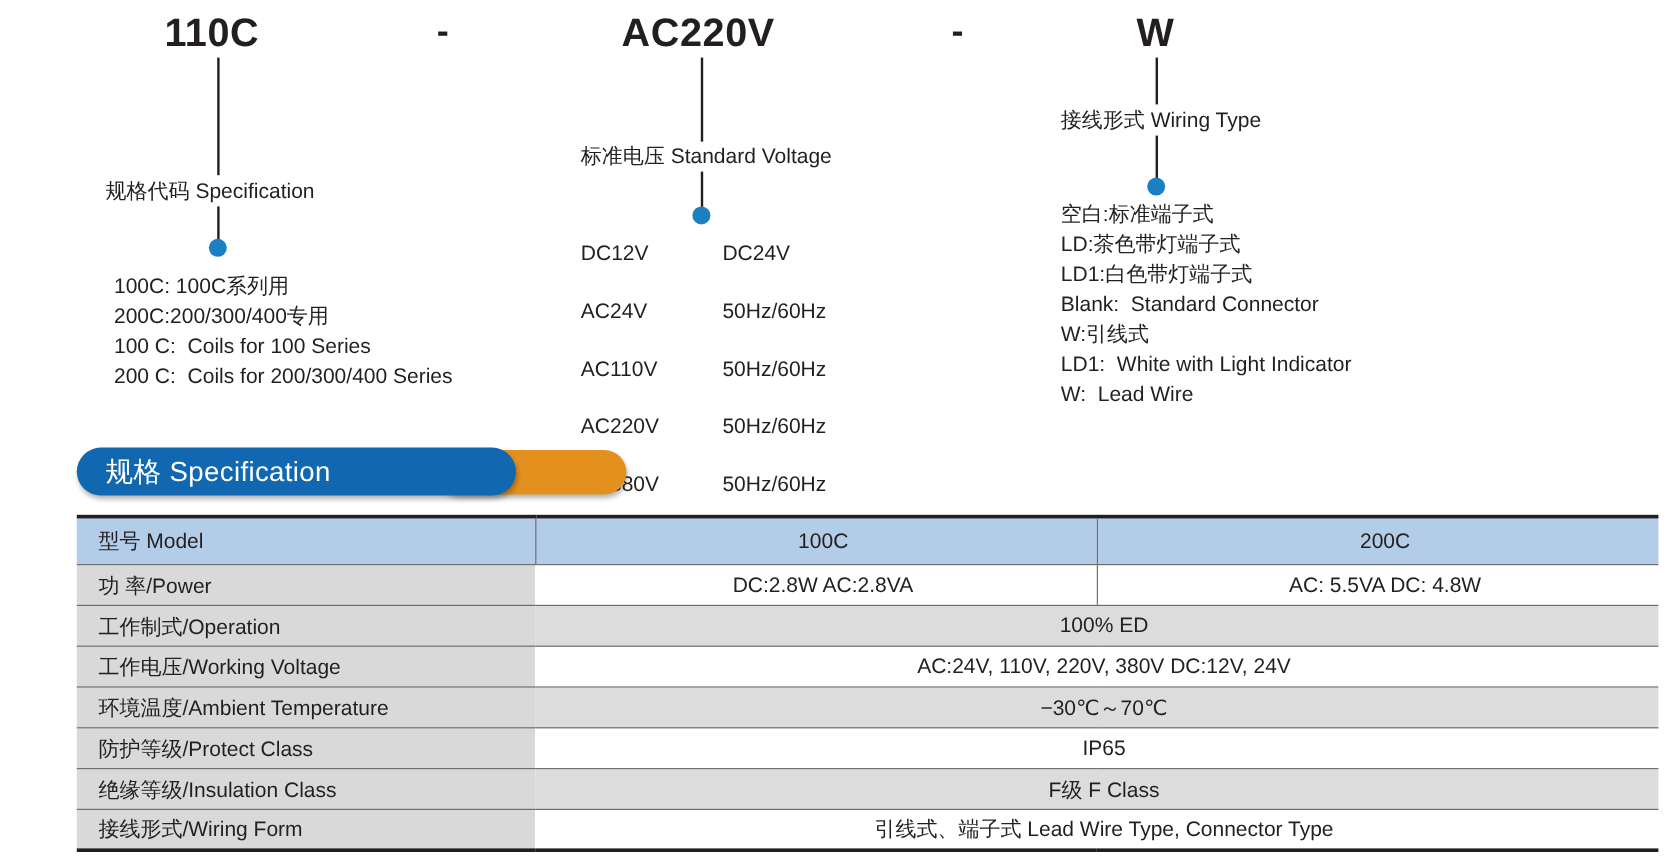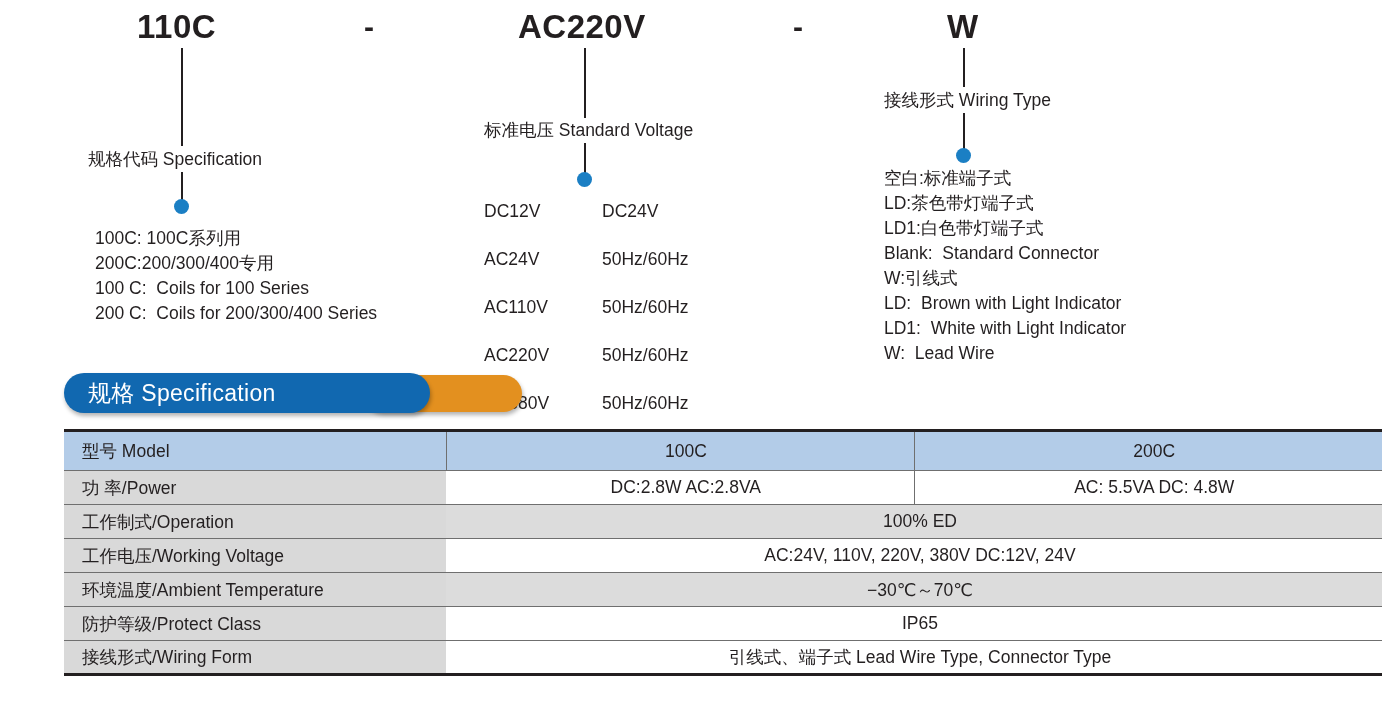--- a/index.html
+++ b/index.html
@@ -169,21 +169,20 @@
   <div class="leader" style="left:963px; top:48px; height:39px;"></div>
   <div class="callout-title" style="left:884px; top:88px;">接线形式 Wiring Type</div>
   <div class="leader" style="left:963px; top:113px; height:39px;"></div>
   <div class="dot" style="left:956px; top:148px;"></div>
   <div class="callout-list" style="left:884px; top:166px;">
     <div>空白:标准端子式</div>
     <div>LD:茶色带灯端子式</div>
     <div>LD1:白色带灯端子式</div>
     <div>Blank:  Standard Connector</div>
     <div>W:引线式</div>
-    <div>LD:  Brown with Light Indicator</div>
     <div>LD1:  White with Light Indicator</div>
     <div>W:  Lead Wire</div>
   </div>
 
   <div class="banner-wrap">
     <div class="banner-orange"></div>
     <div class="banner-blue">
       <span class="banner-text">规格 Specification</span>
     </div>
   </div>
@@ -215,20 +214,24 @@
       <tr>
         <td class="lbl">环境温度/Ambient Temperature</td>
         <td class="val val-gray" colspan="2">−30℃～70℃</td>
       </tr>
 
       <tr>
         <td class="lbl">防护等级/Protect Class</td>
         <td class="val" colspan="2">IP65</td>
       </tr>
 
+      <tr>
+        <td class="lbl">绝缘等级/Insulation Class</td>
+        <td class="val val-gray" colspan="2">F级  F Class</td>
+      </tr>
 
       <tr>
         <td class="lbl">接线形式/Wiring Form</td>
         <td class="val" colspan="2">引线式、端子式 Lead Wire Type, Connector Type</td>
       </tr>
     </tbody>
   </table>
 
 </div>
 

